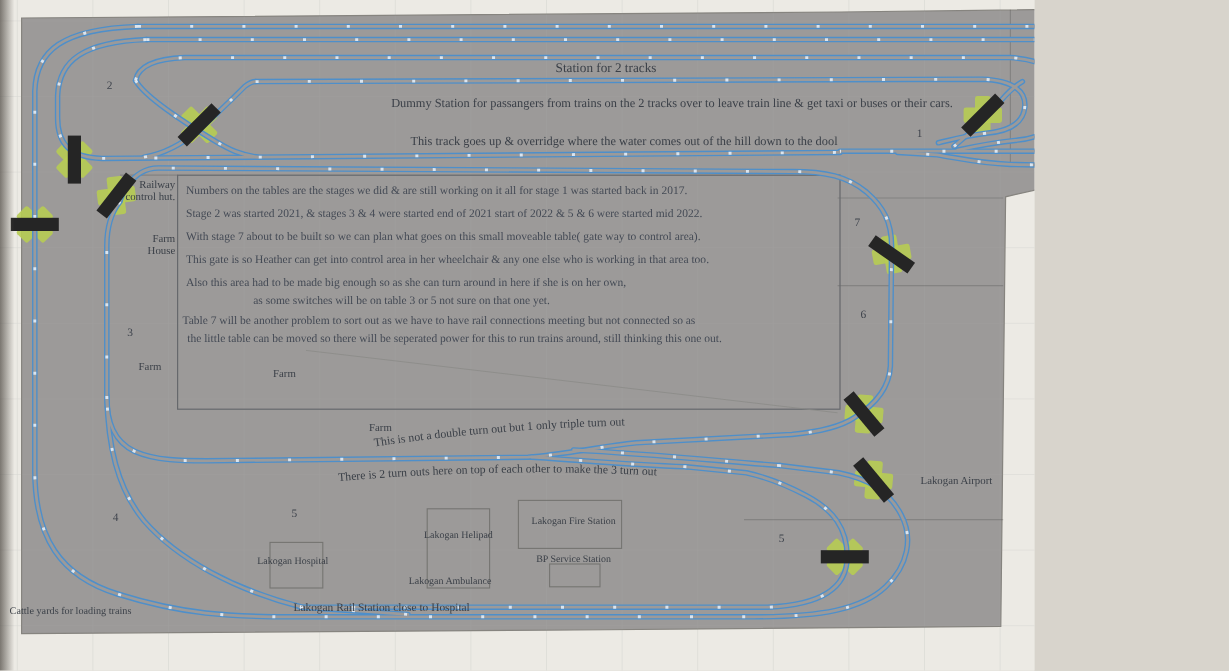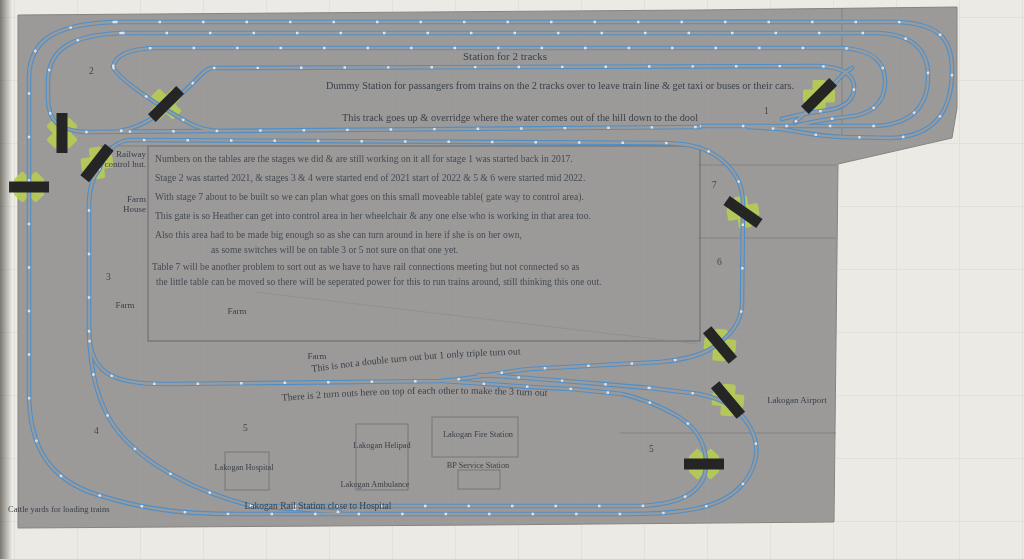--- a/index.html
+++ b/index.html
@@ -1,16 +1,16 @@
 <!DOCTYPE html>
 <html><head>
 <meta charset="utf-8">
 <style>
   html,body{margin:0;padding:0;background:#d8d4cc;}
-  .stage{position:relative;width:1024px;height:559px;overflow:hidden;
+  .stage{position:relative;width:862px;height:559px;overflow:hidden;
          background:#eceae4;font-family:"Liberation Serif", serif;}
   svg{position:absolute;left:0;top:0;}
   .rail-outer{fill:none;stroke:#4e8fca;stroke-width:4.6;stroke-linecap:round;}
   .rail-core{fill:none;stroke:#9c9a99;stroke-width:2.3;stroke-linecap:round;}
   .rail-ties{fill:none;stroke:#e2edf8;stroke-width:2.4;stroke-dasharray:2.5 41;opacity:.9;}
   .note-line{font-size:9.6px;fill:#444a55;}
   .lbl{fill:#3b4048;}
   .seam{stroke:rgba(50,50,50,.22);stroke-width:1;fill:none;}
   .building{fill:none;stroke:#6a6a67;stroke-width:0.9;opacity:.8;}
 </style>

